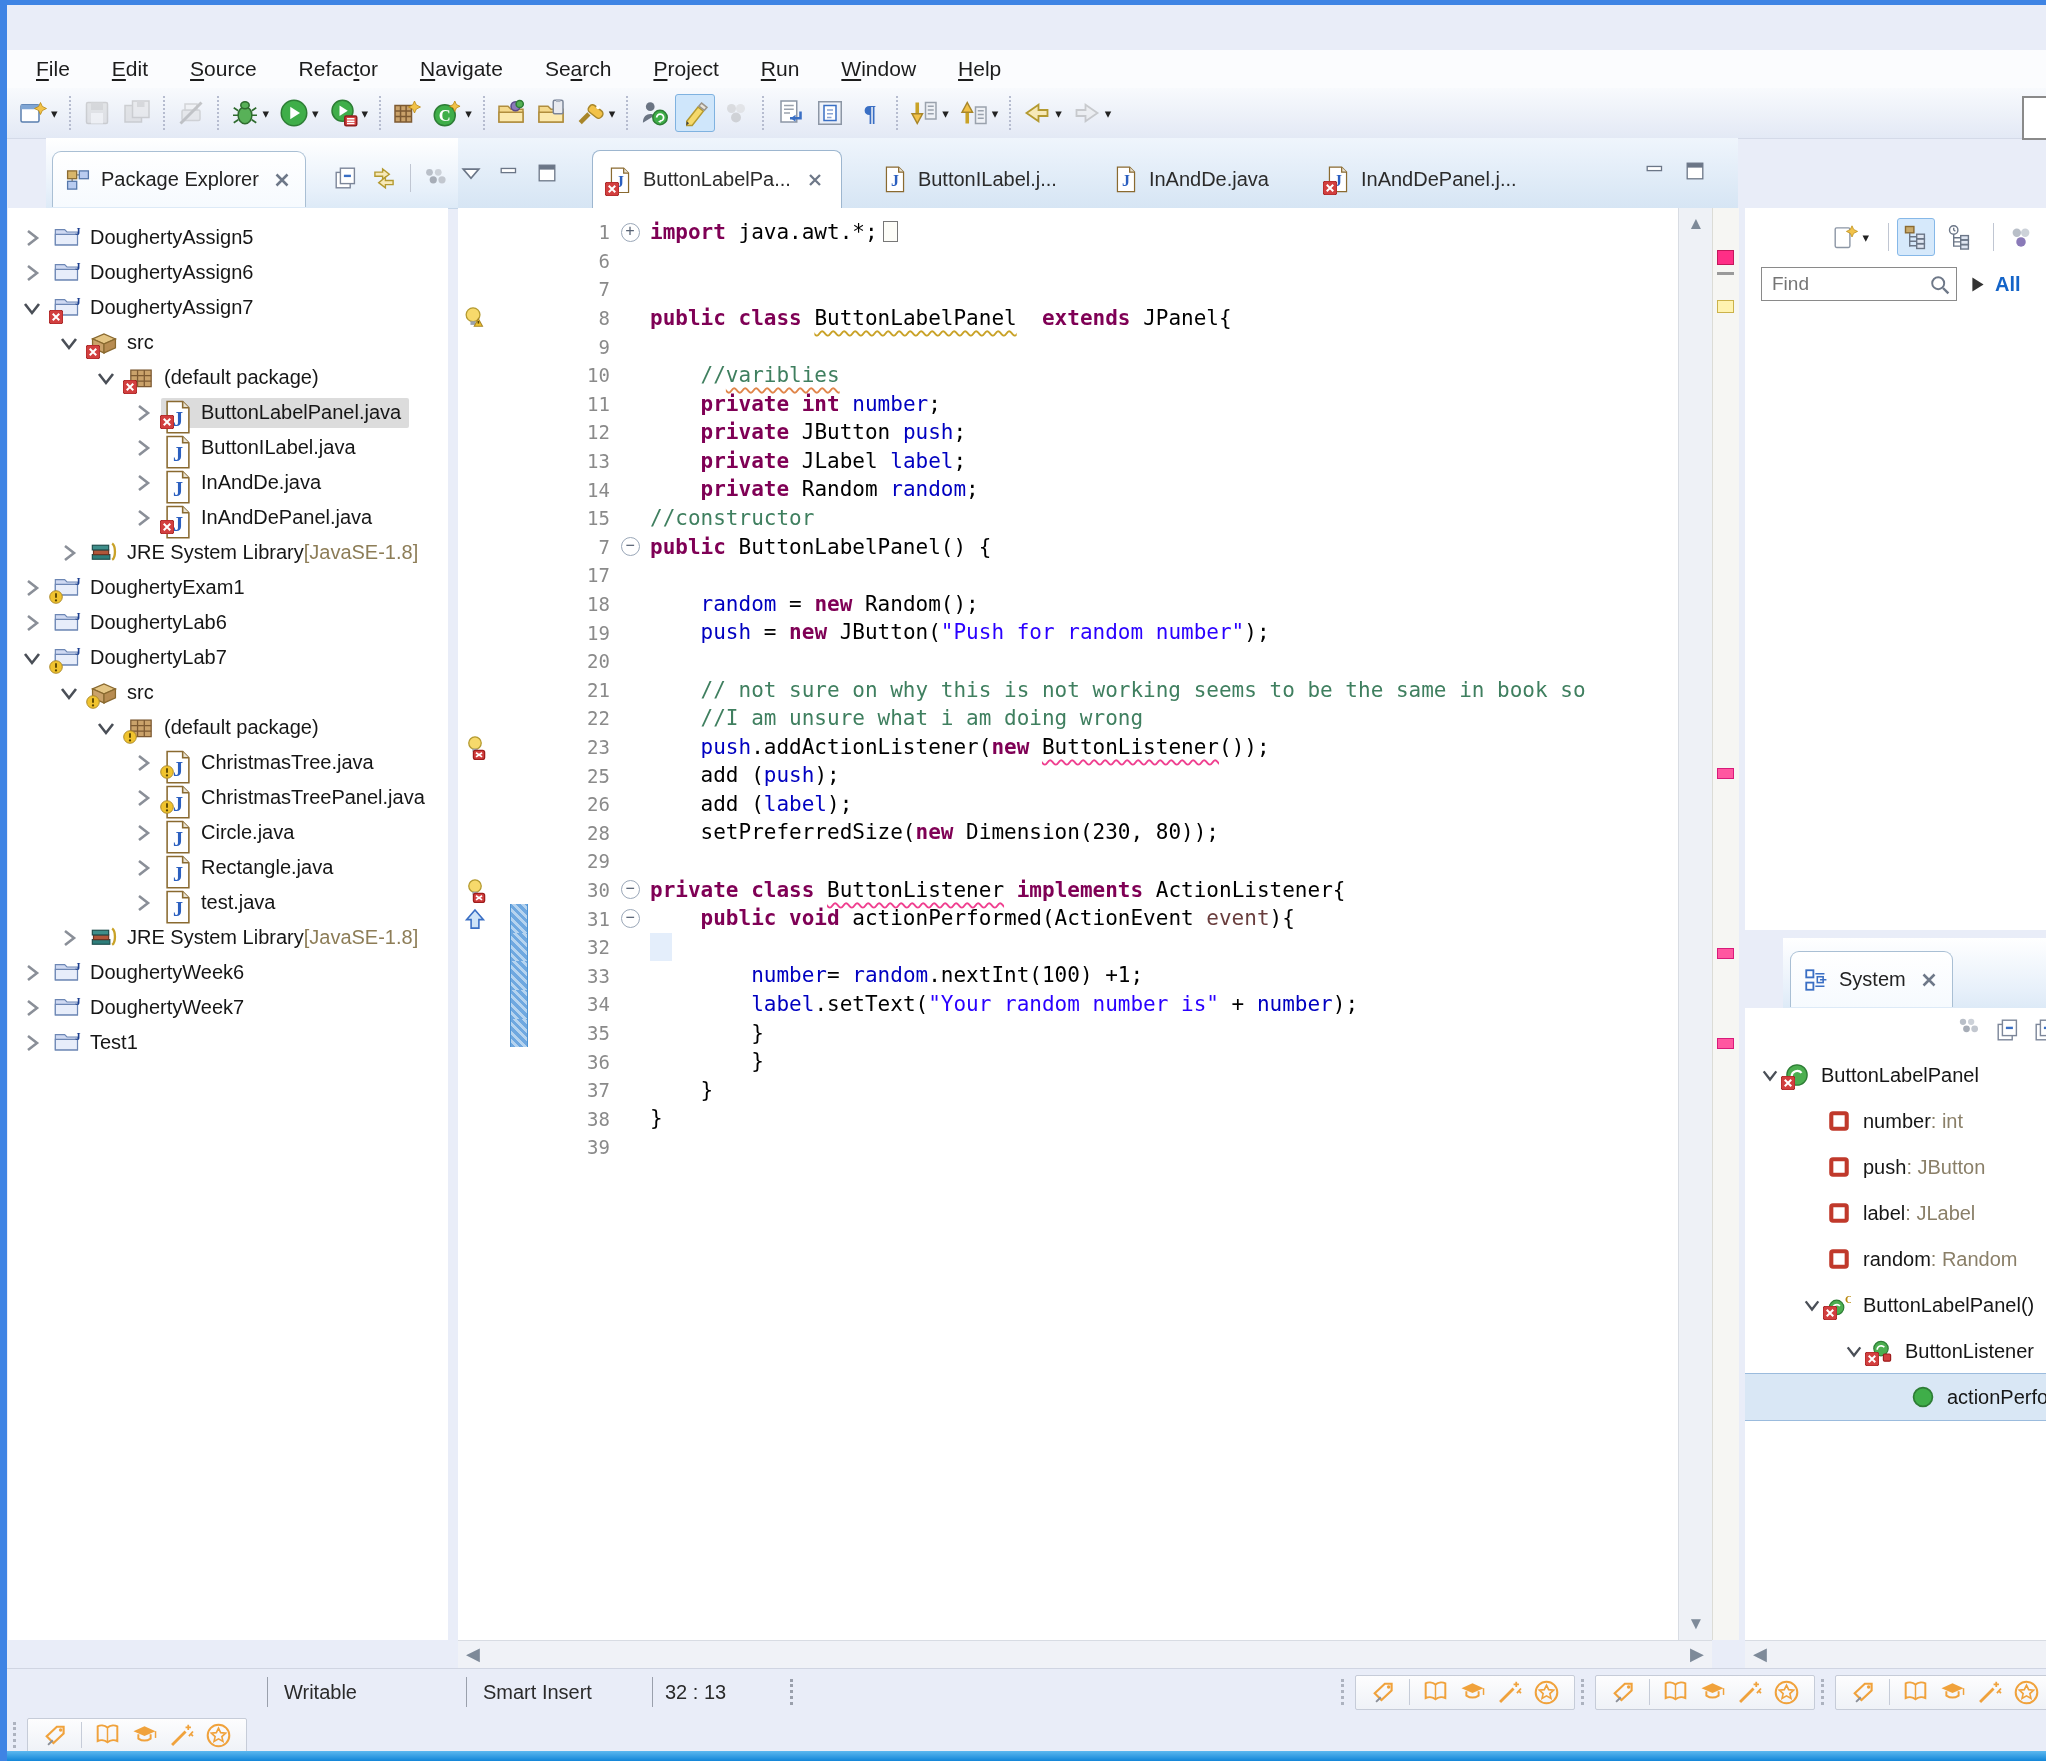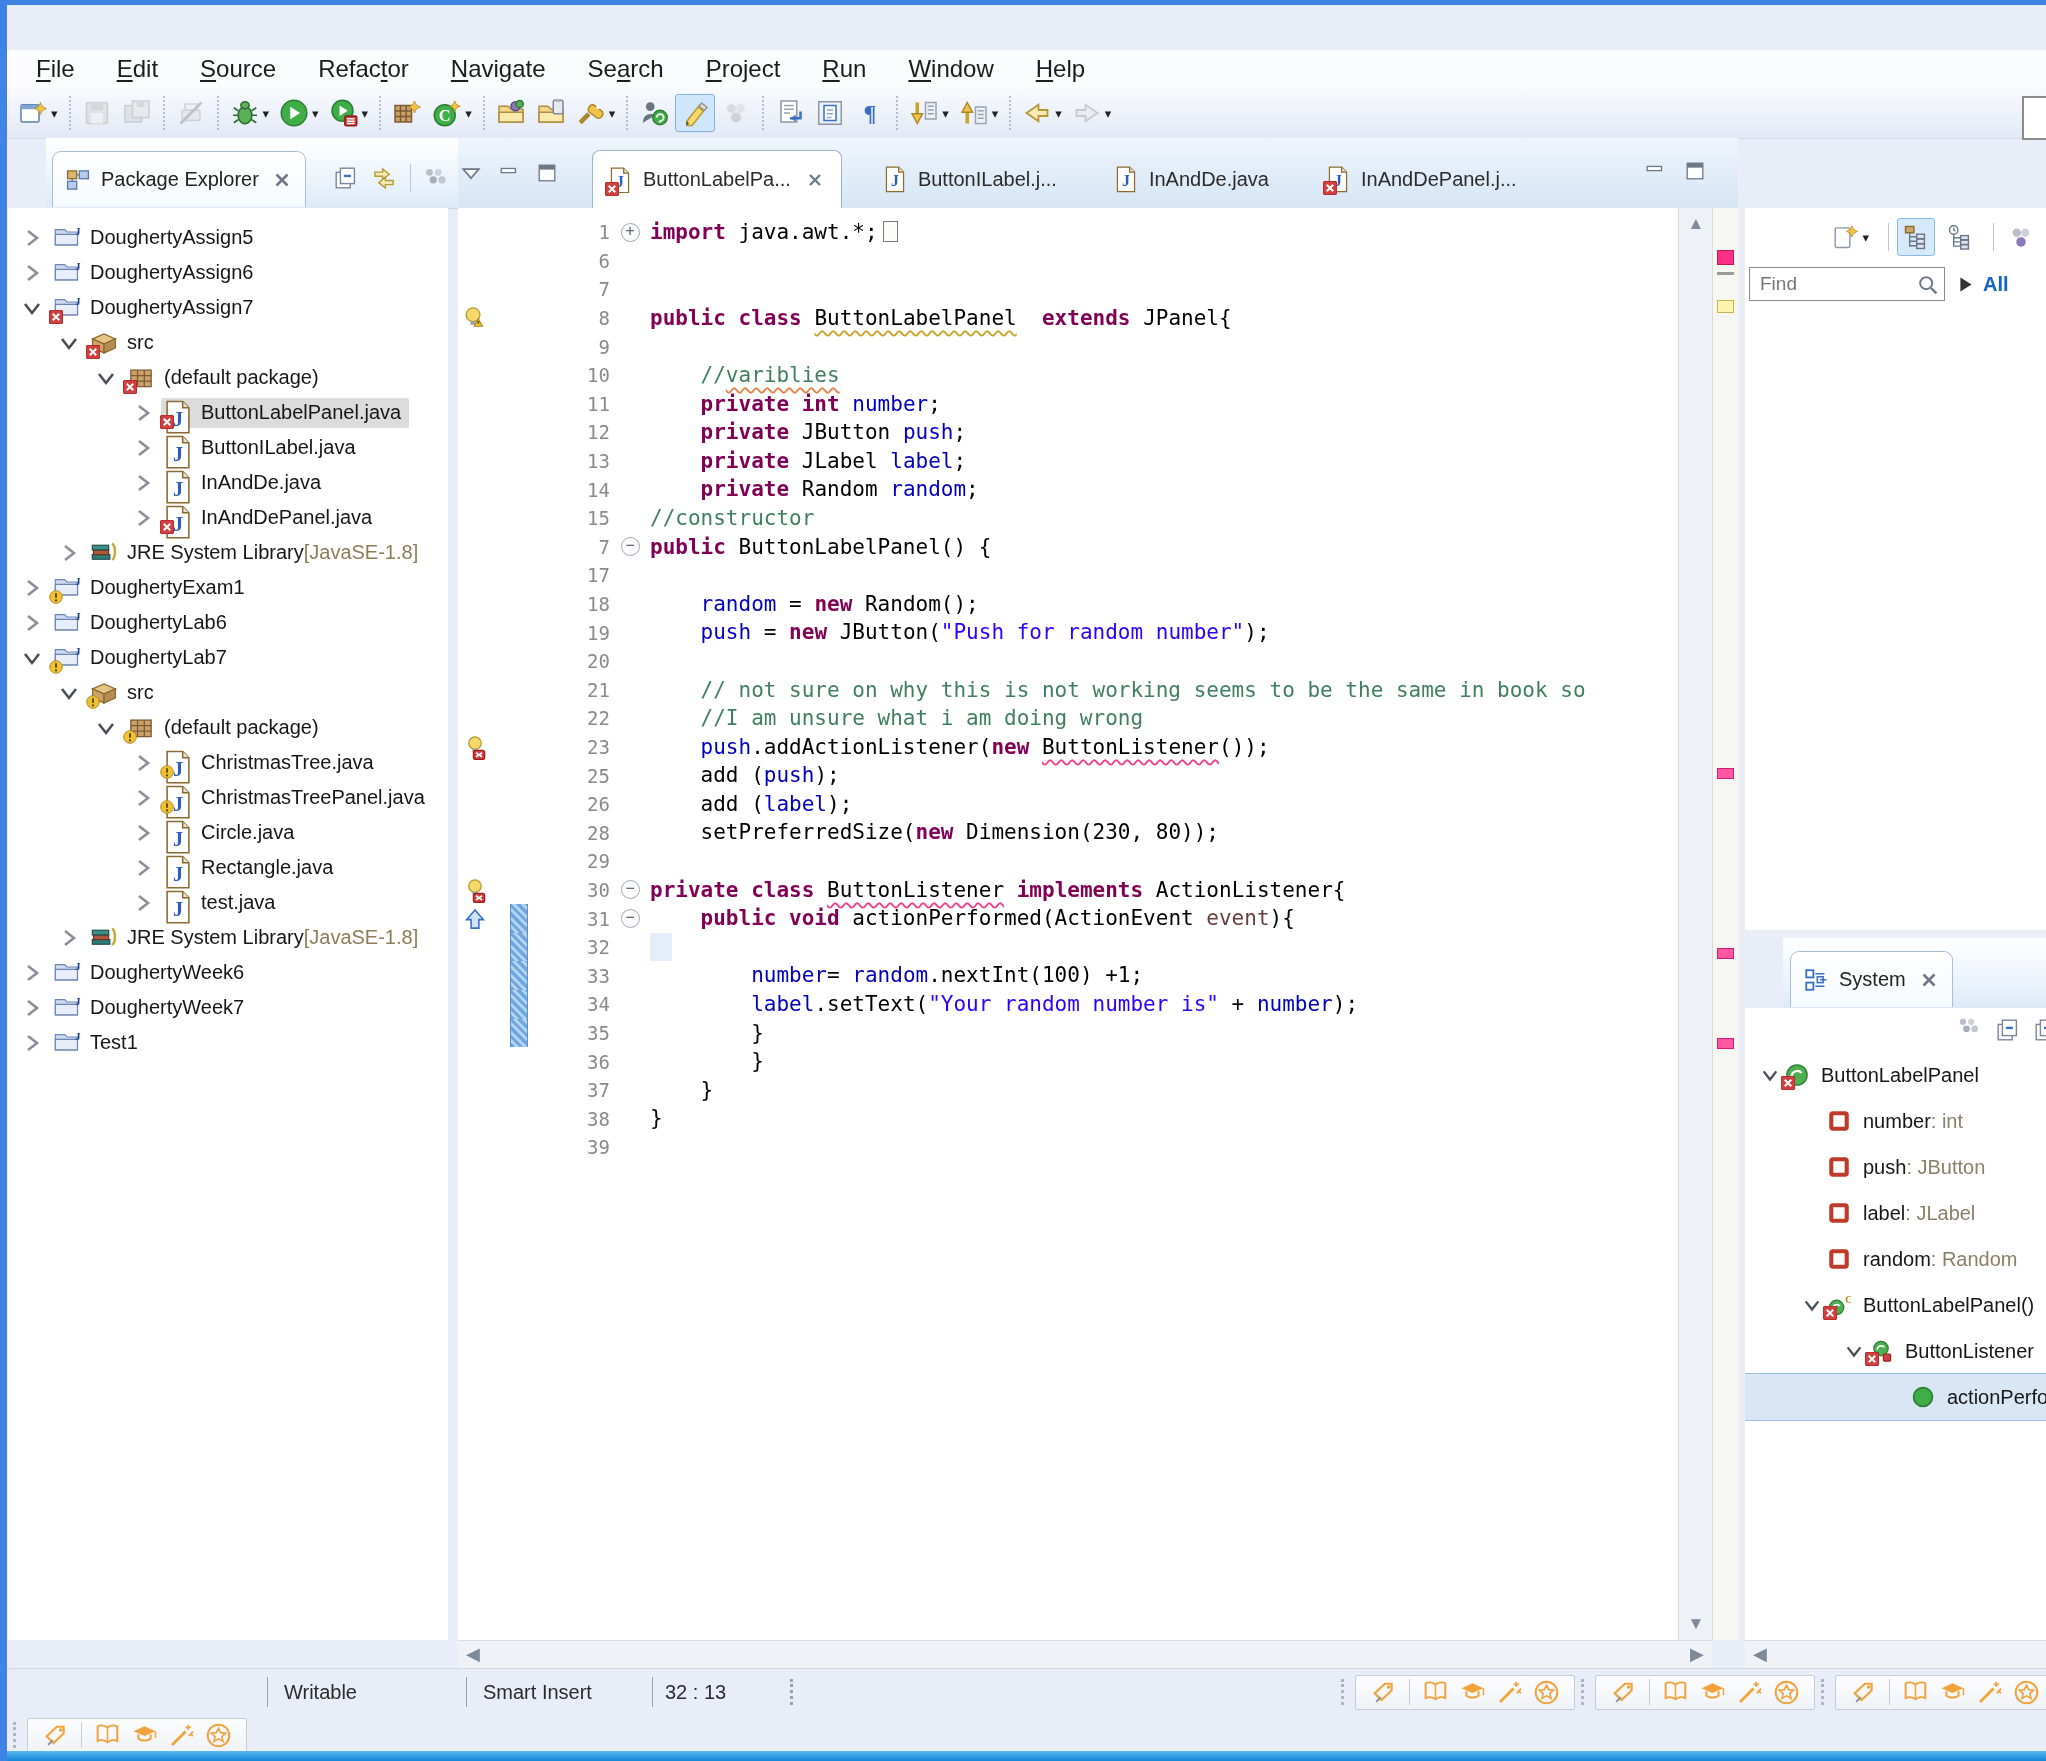--- a/index.html
+++ b/index.html
@@ -6,21 +6,21 @@
   .win{position:relative;width:2046px;height:1761px;background:#e9edf8;overflow:hidden;
        font-family:"Liberation Sans",sans-serif;color:#1c1c1c;}
   .edge-top{position:absolute;left:0;top:0;width:2046px;height:5px;background:#3f84e4;}
   .edge-left{position:absolute;left:0;top:0;width:7px;height:1761px;background:#3f84e4;}
 
   
   .titlebar{position:absolute;left:7px;top:5px;width:2039px;height:45px;background:#ffffff;display:flex;align-items:center;}
   .titlebar .logo{width:30px;height:30px;margin-left:22px;}
   .titlebar .title{margin-left:14px;font-size:21px;color:#111;}
   .menubar{position:absolute;left:7px;top:50px;width:2039px;height:38px;background:#fbfcfe;display:flex;align-items:center;padding-left:8px;}
-  .menuitem{font-size:24px;padding:5px 21px;cursor:default;}
+  .menuitem{font-size:21px;padding:5px 21px;cursor:default;}
   .menuitem u{text-underline-offset:3px;}
   .toolbar{position:absolute;left:7px;top:88px;width:2039px;height:50px;background:linear-gradient(#f8fafd,#e3e9f5);
            border-bottom:1px solid #d4dae8;display:flex;align-items:center;}
   .tbgroup{display:flex;align-items:center;padding:0 6px;border-left:2px dotted #b6bccf;height:34px;}
   .tbgroup:first-child{border-left:none;}
   .tbbtn{display:flex;align-items:center;border:none;background:transparent;padding:3px 4px;margin:0 1px;}
   .tbbtn .ic{width:30px;height:30px;display:inline-block;}
   .tbbtn.on{background:#cfe6fb;border:1px solid #7fb2e0;border-radius:3px;}
   .tbbtn.dis .ic{filter:grayscale(1) opacity(.45);}
   .dd{font-size:13px;color:#222;margin-left:3px;}
@@ -103,21 +103,21 @@
 
   
   .tl-header{left:1745px;top:138px;width:301px;height:70px;}
   .tl-body{position:absolute;left:1745px;top:208px;width:301px;height:722px;background:#fff;}
   .tl-toolbar{position:absolute;left:0px;top:6px;width:301px;height:46px;display:flex;align-items:center;justify-content:flex-end;}
   .tl-toolbar .smallic{width:28px;height:28px;}
   .ttbtn{display:flex;align-items:center;padding:4px;margin-right:6px;border:1px solid transparent;}
   .ttbtn.on{background:#d6e9fb;border:1px solid #86b8e8;border-radius:3px;}
   .tsep{width:1px;height:28px;background:#c0c6d2;margin:0 8px;}
   .findrow{position:absolute;left:0;top:54px;width:301px;height:44px;display:flex;align-items:center;}
-  .findbox{position:relative;margin-left:4px;width:196px;height:34px;border:1px solid #8a8a8a;background:#fff;box-sizing:border-box;}
+  .findbox{position:relative;margin-left:16px;width:196px;height:34px;border:1px solid #8a8a8a;background:#fff;box-sizing:border-box;}
   .findbox input{position:absolute;left:8px;top:2px;width:150px;height:26px;border:none;outline:none;font-size:19px;color:#555;font-family:"Liberation Sans",sans-serif;background:transparent;}
   .findbox .smallic{position:absolute;right:4px;top:5px;width:24px;height:24px;}
   .allplay{width:14px;height:16px;margin-left:14px;}
   .alllink{font-size:20px;color:#1464c8;margin-left:10px;font-weight:bold;}
 
   .ol-header{left:1745px;top:938px;width:301px;height:70px;}
   .ol-body{position:absolute;left:1745px;top:1008px;width:301px;height:632px;background:#fff;overflow:hidden;}
   .ol-toolbar{display:flex;justify-content:flex-end;align-items:center;height:44px;padding-right:0px;}
   .ol-toolbar .smallic{width:28px;height:28px;margin-right:10px;}
   .orow{display:flex;align-items:center;height:46px;white-space:nowrap;}

